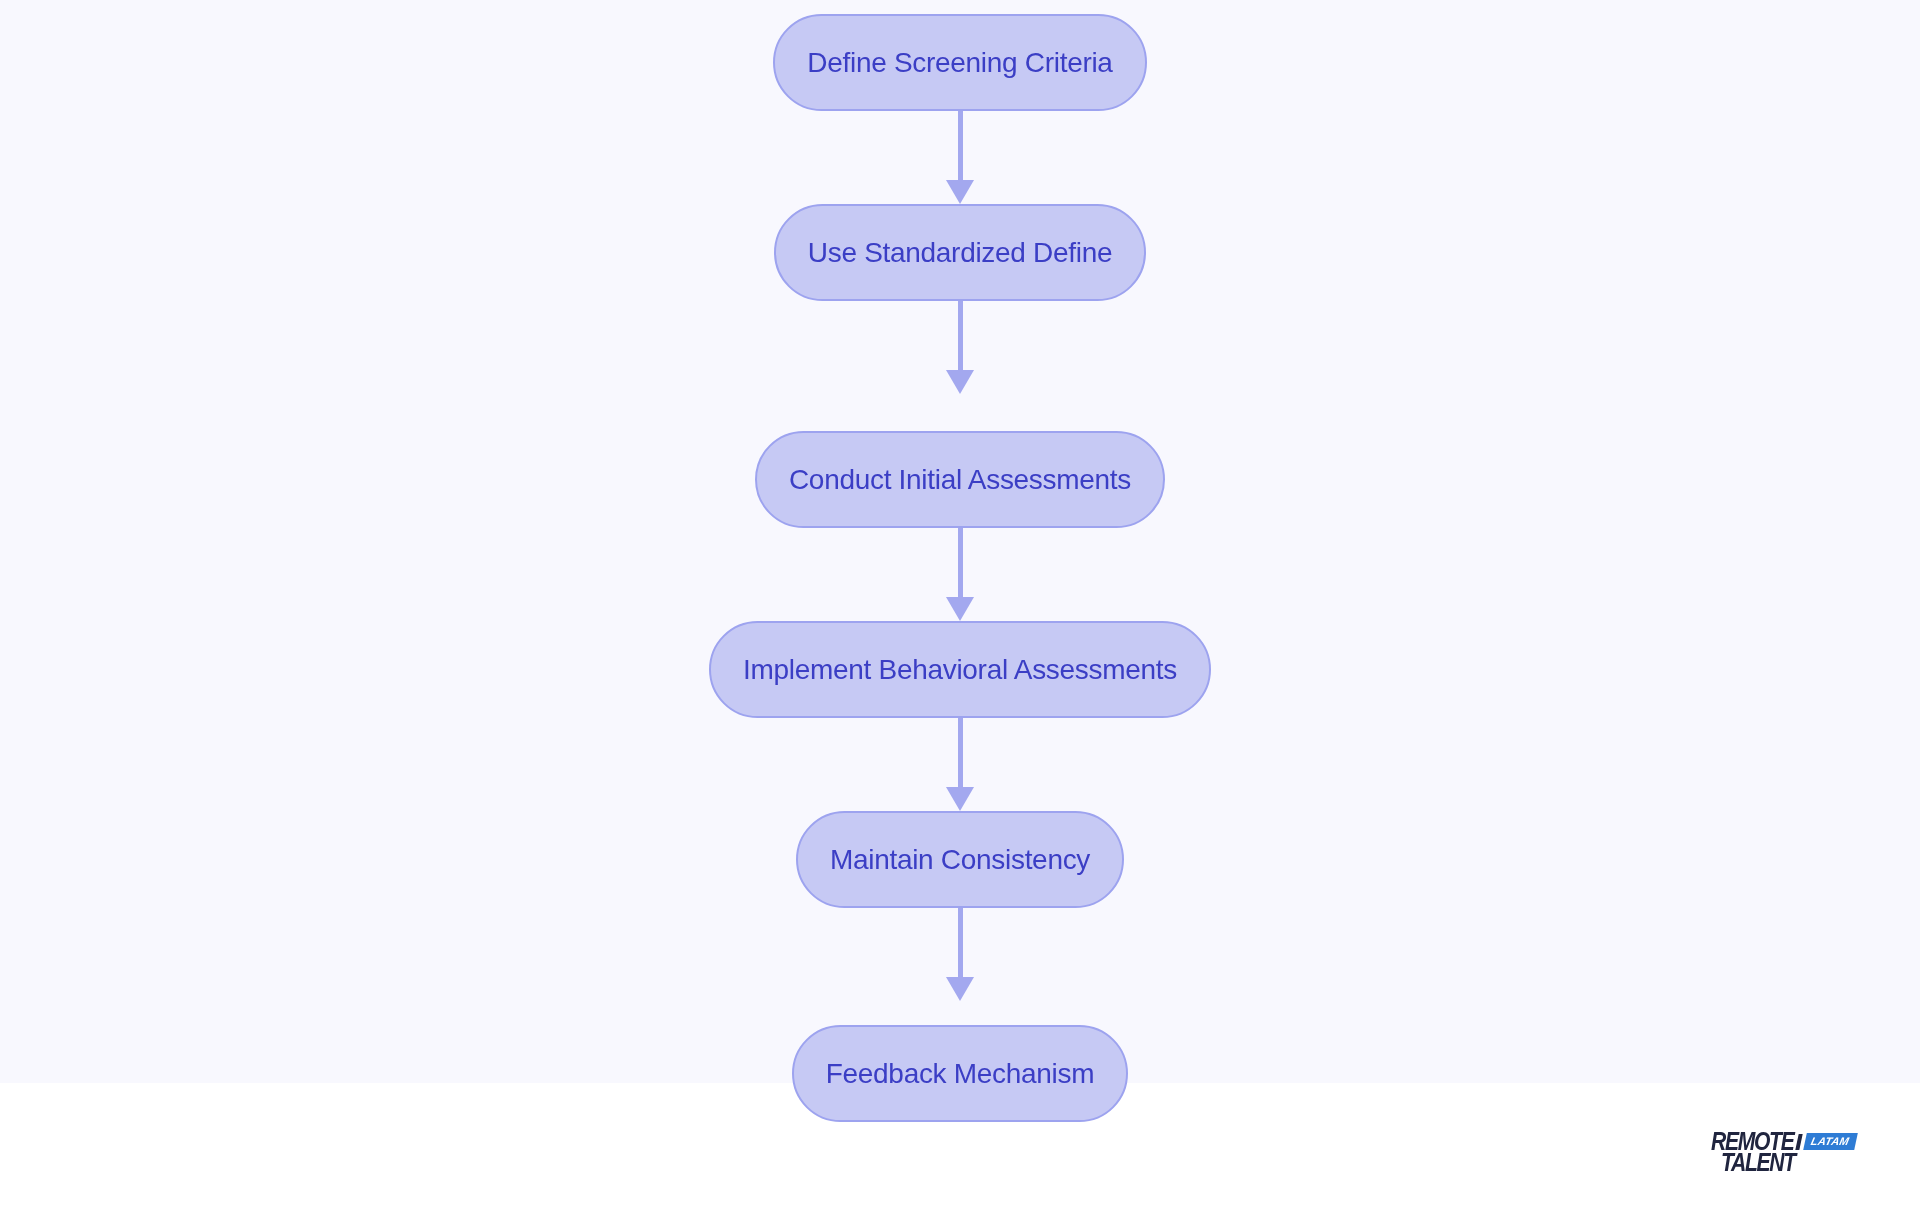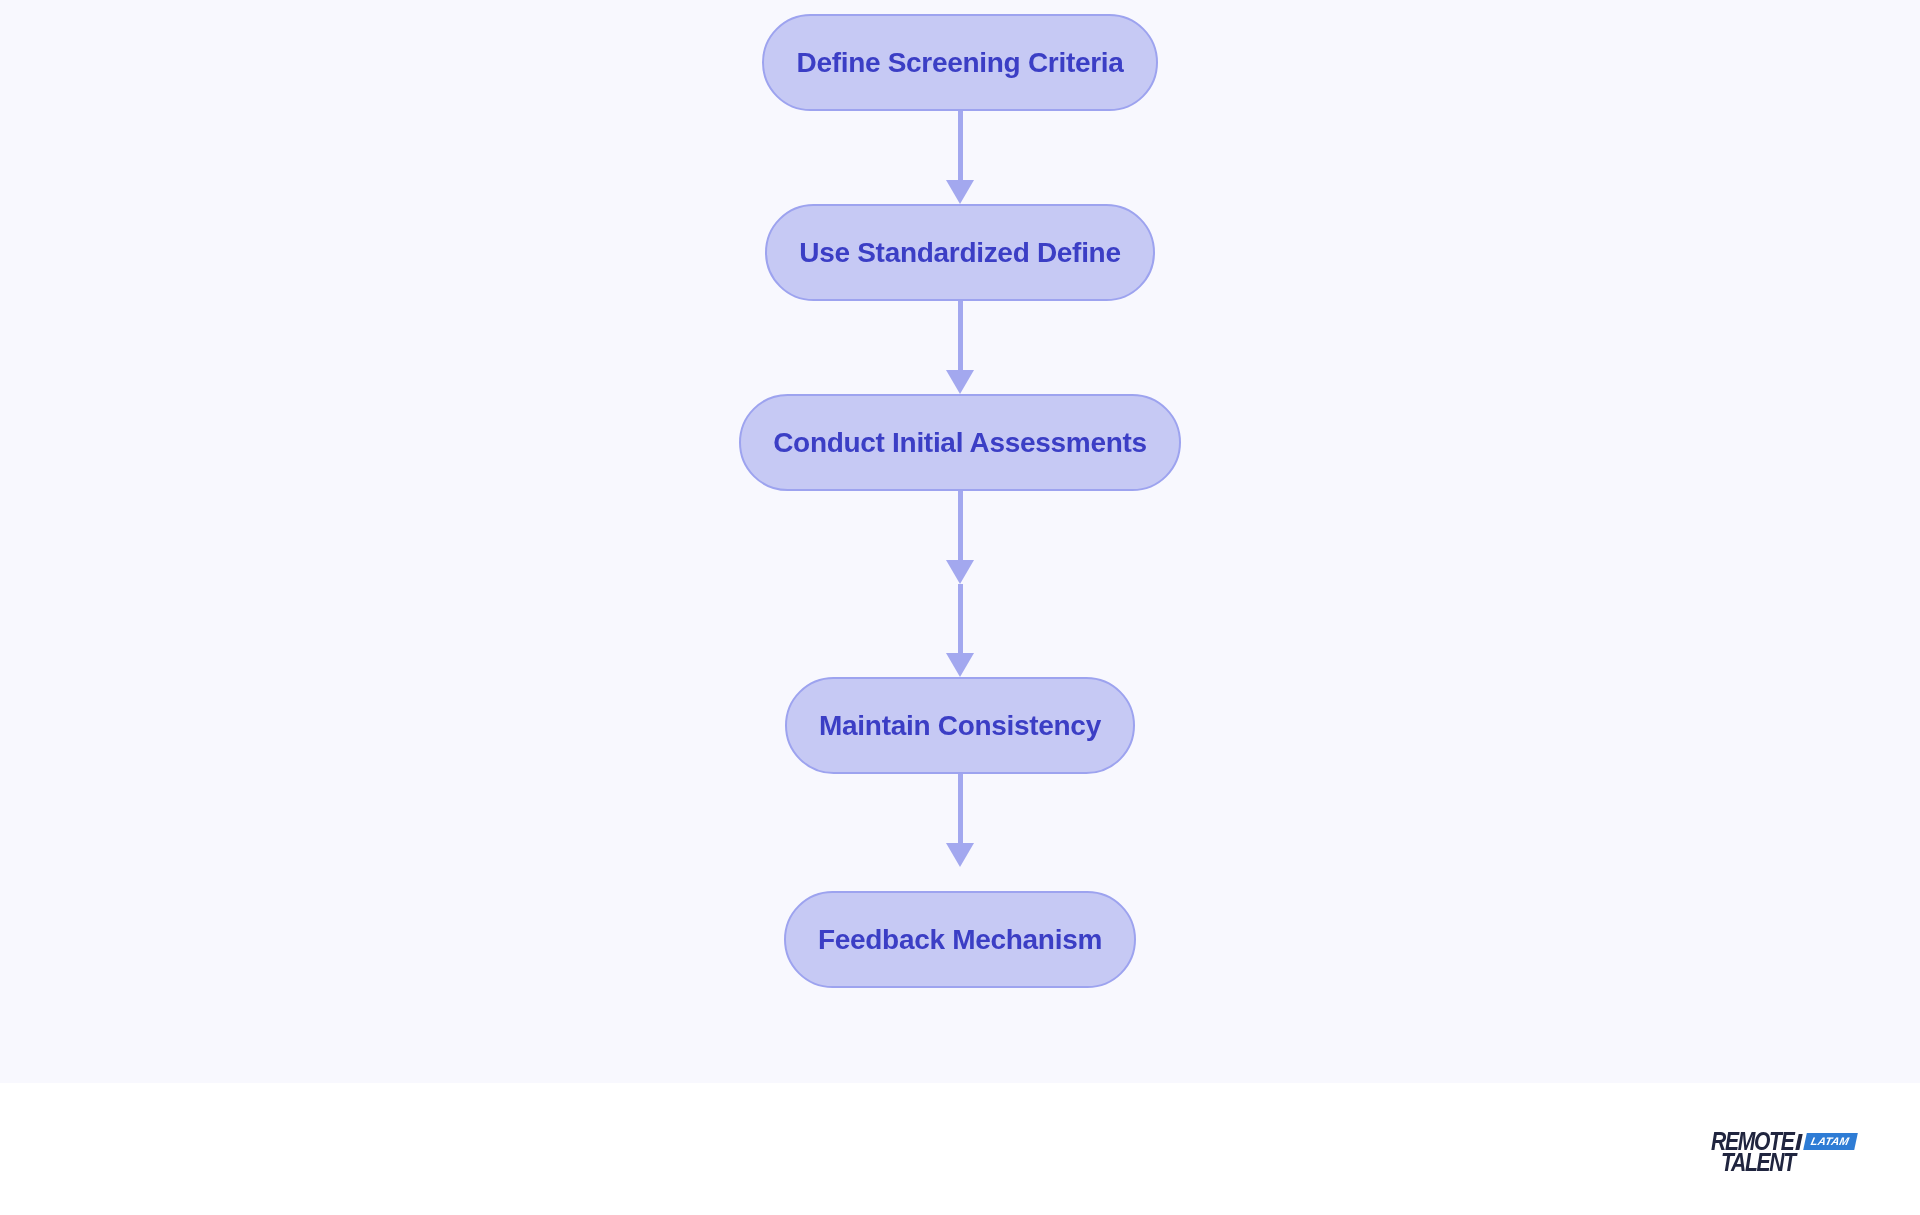--- a/index.html
+++ b/index.html
@@ -33,25 +33,24 @@
     align-items: center;
     justify-content: center;
     background: #C6C9F4;
     border: 2px solid #9DA3EF;
     border-radius: 48.5px;
     color: #3B3EC5;
     font-size: 28px;
     letter-spacing: -0.3px;
     white-space: nowrap;
     z-index: 2;
-    font-weight: bold;
   }
   .node.w1 { min-width: 353px; }
   .node.w2 { min-width: 340px; }
-  .node.w3 { min-width: 398px; }
+  .node.w3 { min-width: 398px; margin-top: 37px; }
   .node.w4 { min-width: 477px; }
   .node.w5 { min-width: 322px; justify-content: center; }
   .node.w6 { min-width: 322px; margin-top: 24px; }
   .arrow {
     height: 93px;
     width: 30px;
     position: relative;
     display: flex;
     justify-content: center;
     z-index: 1;
@@ -130,20 +129,23 @@
   </div>
   <div class="arrow"></div>
   <div class="node w2">
     <span>Use Standardized Define</span>
   </div>
   <div class="arrow"></div>
   <div class="node w3">
     <span>Conduct Initial Assessments</span>
   </div>
   <div class="arrow"></div>
+  <div class="node w4">
+    <span>Implement Behavioral Assessments</span>
+  </div>
   <div class="arrow"></div>
   <div class="node w5">
     <span>Maintain Consistency</span>
   </div>
   <div class="arrow"></div>
   <div class="node w6">
     <span>Feedback Mechanism</span>
   </div>
 </div>
 

